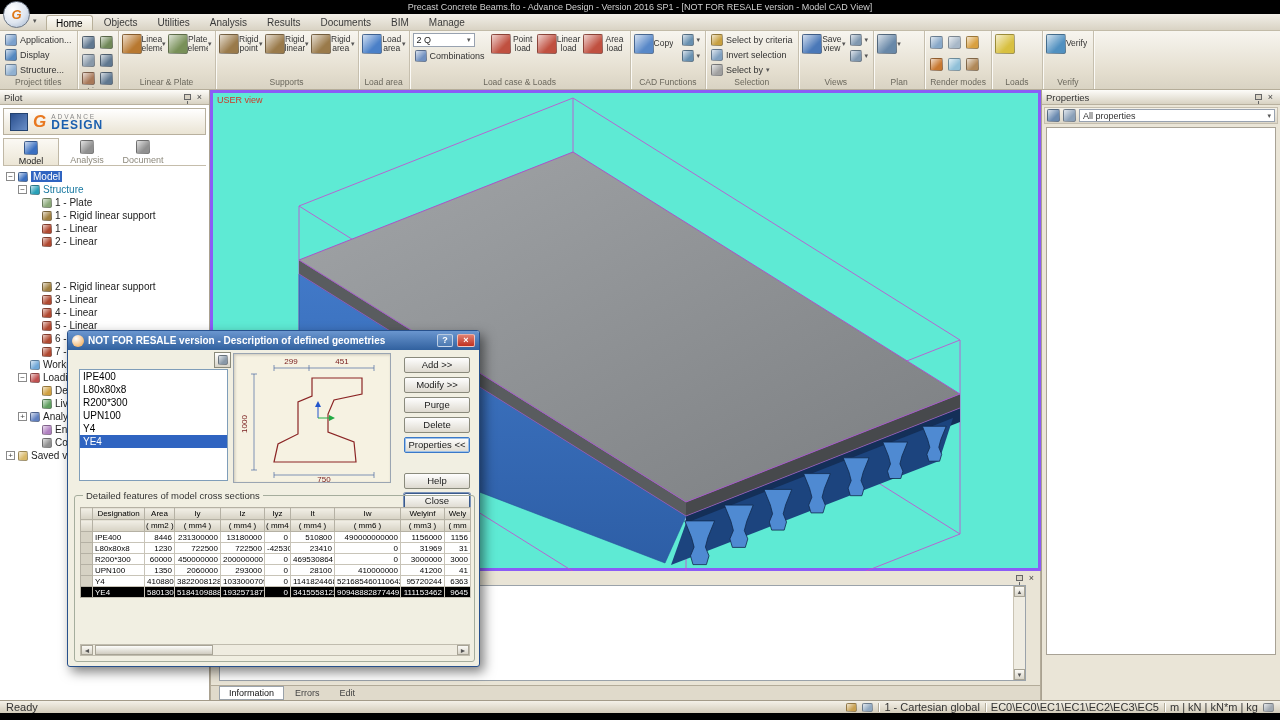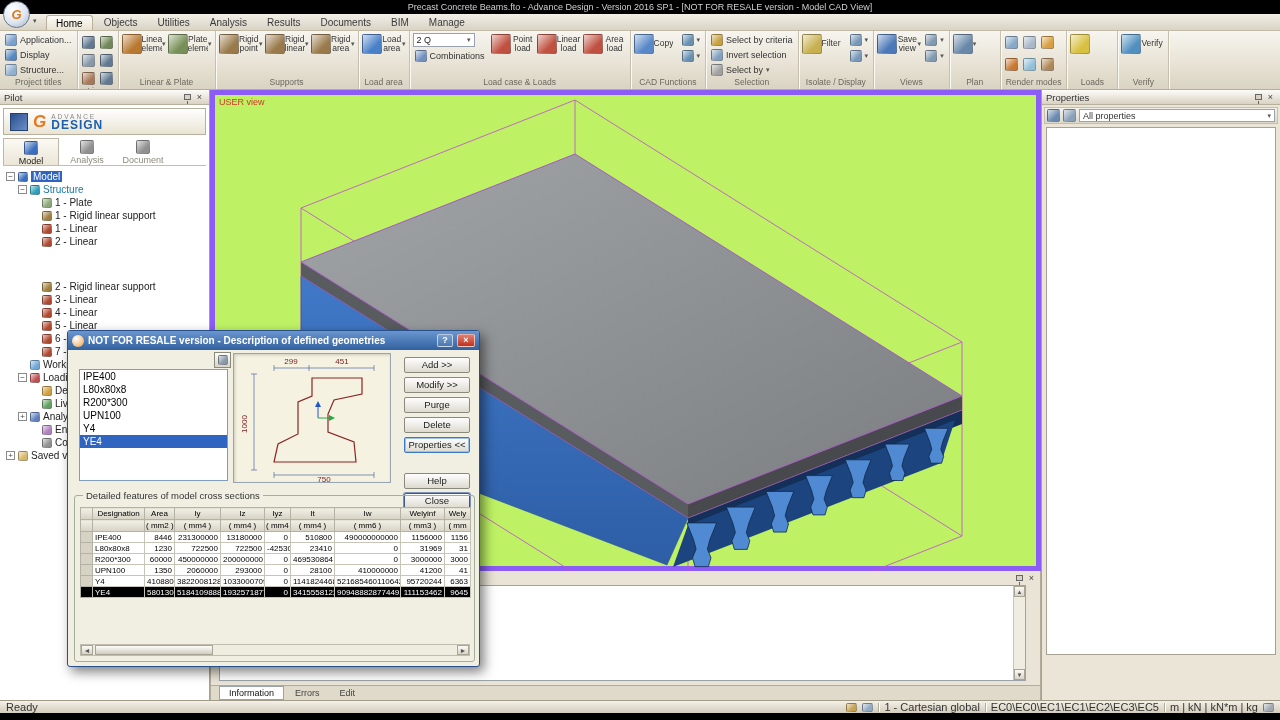--- a/index.html
+++ b/index.html
@@ -45,21 +45,21 @@
 .ptab{flex:0 0 56px;display:flex;flex-direction:column;align-items:center;gap:1px;font-size:9px;color:#8d897c;padding-top:2px}
 .ptab.active{color:#1a1a1a;background:linear-gradient(#fbf9f4,#ece6d6);border:1px solid #c0b8a6;border-bottom:none}
 .ptab .chip{width:14px;height:14px}
 #pilot-tree{position:absolute;left:2px;top:80px;right:2px}
 .trow{display:flex;align-items:center;gap:3px;height:13px;font-size:10px;color:#222;white-space:nowrap;overflow:hidden}
 .exp{width:9px;height:9px;border:1px solid #8a8a8a;background:#fff;font-size:8px;line-height:7px;text-align:center;color:#444;flex:none}
 .expsp{width:9px;flex:none}
 .trow .chip{width:10px;height:10px}
 .tlbl.sel{background:#2f64c1;color:#fff;padding:0 2px}
 .tlbl.accent{color:#1878a0}
-#viewport{position:absolute;left:210px;top:90px;width:831px;height:481px;background:#bef264;border:5px solid #8b5cf6;z-index:4}
+#viewport{position:absolute;left:210px;top:90px;width:831px;height:481px;background:#5eead4;border:3px solid #8b5cf6;z-index:4}
 #viewlabel{position:absolute;left:4px;top:2px;color:#cc3a28;font-size:9px;z-index:6}
 #scene{position:absolute;left:0;top:0}
 #output{position:absolute;left:210px;top:571px;width:831px;height:115px;background:#e9e4d6;border:1px solid #b3ab99;border-top:none;z-index:4}
 .outhdr{position:absolute;top:1px;right:3px;display:flex;gap:3px;align-items:center;height:12px}
 .outbox{position:absolute;left:8px;top:14px;right:14px;bottom:4px;background:#fff;border:1px solid #9aa2aa}
 .oscroll{position:absolute;right:0;top:0;bottom:0;width:12px;background:#efece2;border-left:1px solid #cac4b4}
 .sbtn{position:absolute;left:0;width:11px;height:11px;background:linear-gradient(#fbfaf6,#d8d4c8);border:1px solid #a8a496;font-size:6px;text-align:center;line-height:10px;color:#555}
 .sbtn.up{top:0}.sbtn.up::after{content:"\25B2"}
 .sbtn.dn{bottom:0}.sbtn.dn::after{content:"\25BC"}
 #output-tabs{position:absolute;left:210px;top:686px;width:831px;height:14px;background:#e0dacb;border-left:1px solid #b3ab99;border-right:1px solid #b3ab99;display:flex;align-items:center;padding-left:8px;gap:2px;font-size:9px;z-index:4}
@@ -277,39 +277,20 @@
               <span class="chip" style="width: 12px; height: 12px; background-color: rgb(128, 160, 192);"></span>
               <span class="rlbl">Invert selection</span>
             </div>
             <div class="rsmall">
               <span class="chip" style="width: 12px; height: 12px; background-color: rgb(160, 160, 160);"></span>
               <span class="rlbl">Select by</span>
               <span class="dd">▾</span>
             </div>
           </div>
           <div class="rglabel">Selection</div>
-        </div>
-        <div class="rgroup">
-          <div class="rgc">
-            <div class="rbig">
-              <span class="chip" style="width: 20px; height: 20px; background-color: rgb(200, 176, 80);"></span>
-              <div class="rbiglbl">Filter</div>
-            </div>
-            <div class="mixcol">
-              <div class="rsmall">
-                <span class="chip" style="width: 12px; height: 12px; background-color: rgb(120, 152, 184);"></span>
-                <span class="dd">▾</span>
-              </div>
-              <div class="rsmall">
-                <span class="chip" style="width: 12px; height: 12px; background-color: rgb(120, 152, 184);"></span>
-                <span class="dd">▾</span>
-              </div>
-            </div>
-          </div>
-          <div class="rglabel">Isolate / Display</div>
         </div>
         <div class="rgroup">
           <div class="rgc">
             <div class="rbig">
               <span class="chip" style="width: 20px; height: 20px; background-color: rgb(74, 120, 184);"></span>
               <div class="rbiglbl">Save view</div>
               <div class="dd">▾</div>
             </div>
             <div class="mixcol">
               <div class="rsmall">

